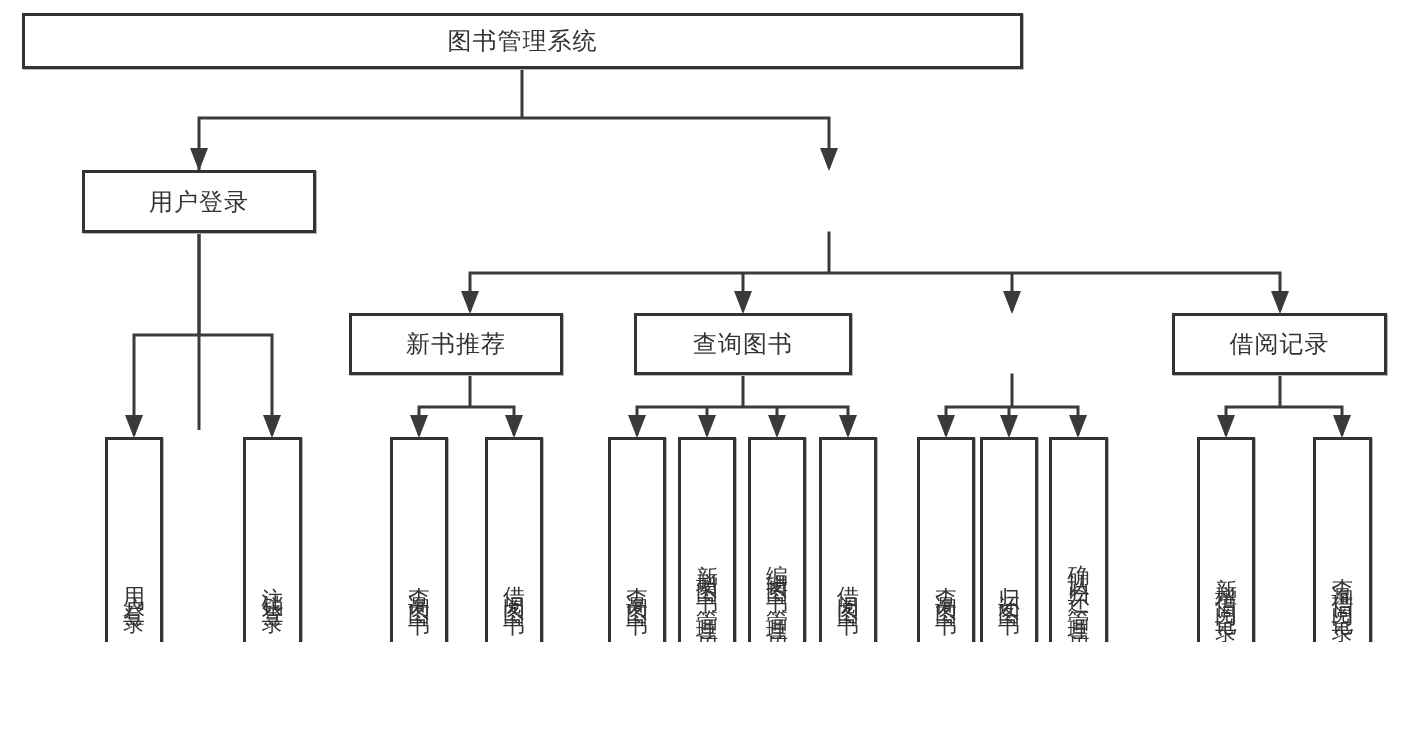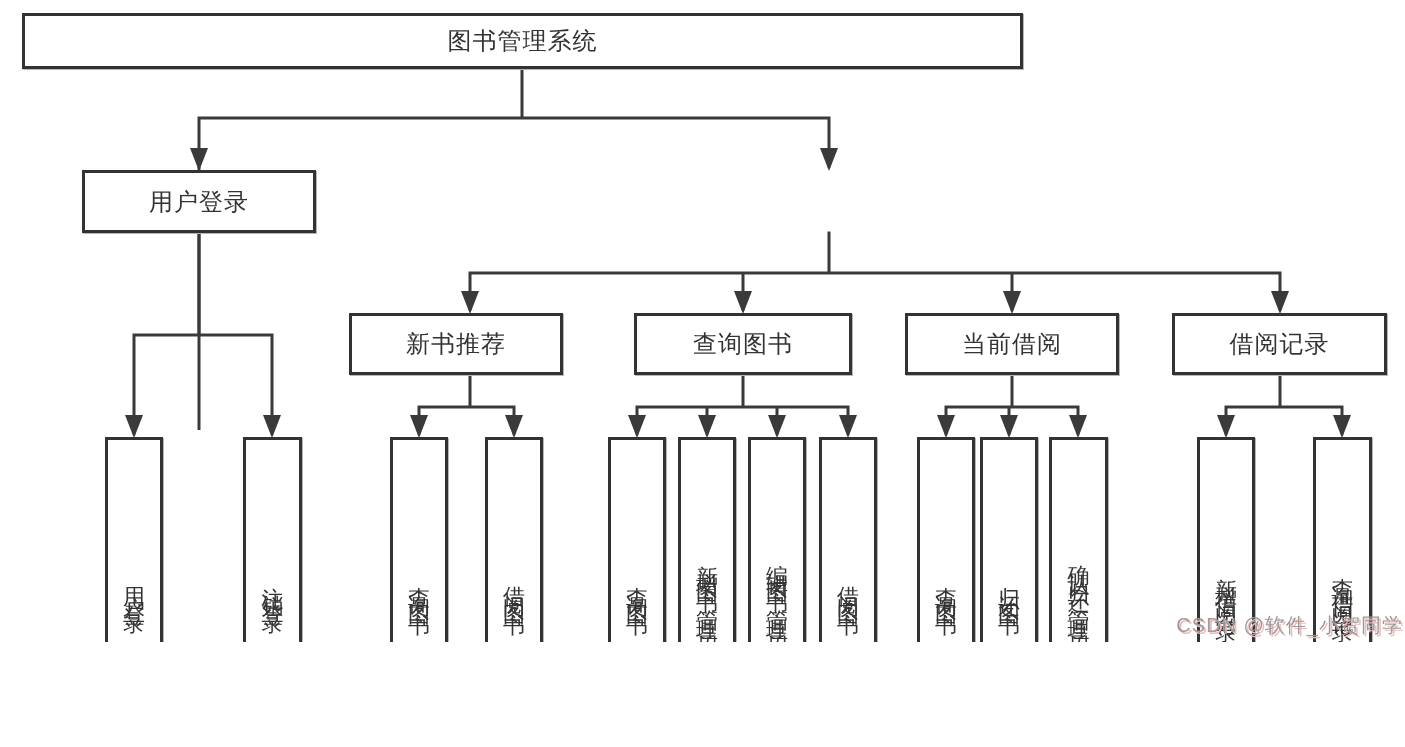--- a/index.html
+++ b/index.html
@@ -112,21 +112,20 @@
       <polygon points="1333,415 1351,415 1342,438"></polygon>
     </g>
   </svg>
 
   <div class="hbox" style="left:22px; top:13px; width:1001px; height:56px">图书管理系统</div>
 
   <div class="hbox" style="left:82px; top:170px; width:234px; height:63px">用户登录</div>
 
   <div class="hbox" style="left:349px; top:313px; width:214px; height:62px">新书推荐</div>
   <div class="hbox" style="left:634px; top:313px; width:218px; height:62px">查询图书</div>
-  <div class="hbox" style="left:905px; top:313px; width:214px; height:62px">当前借阅</div>
   <div class="hbox" style="left:1172px; top:313px; width:215px; height:62px">借阅记录</div>
 
   <div class="vbox" style="left:105px; top:437px; width:58px; height:300px">
     <span>用户登录</span>
   </div>
   <div class="vbox" style="left:243px; top:437px; width:59px; height:300px">
     <span>注销登录</span>
   </div>
 
   <div class="vbox" style="left:390px; top:437px; width:58px; height:300px">
@@ -159,15 +158,14 @@
     <span>确认归还（管理员）</span>
   </div>
 
   <div class="vbox" style="left:1197px; top:437px; width:58px; height:300px">
     <span>新增借阅记录</span>
   </div>
   <div class="vbox" style="left:1313px; top:437px; width:59px; height:300px">
     <span>查询借阅记录</span>
   </div>
 
-  <div class="watermark">CSDN @软件_小贺同学</div>
 
 </div>
 
 </body></html>

